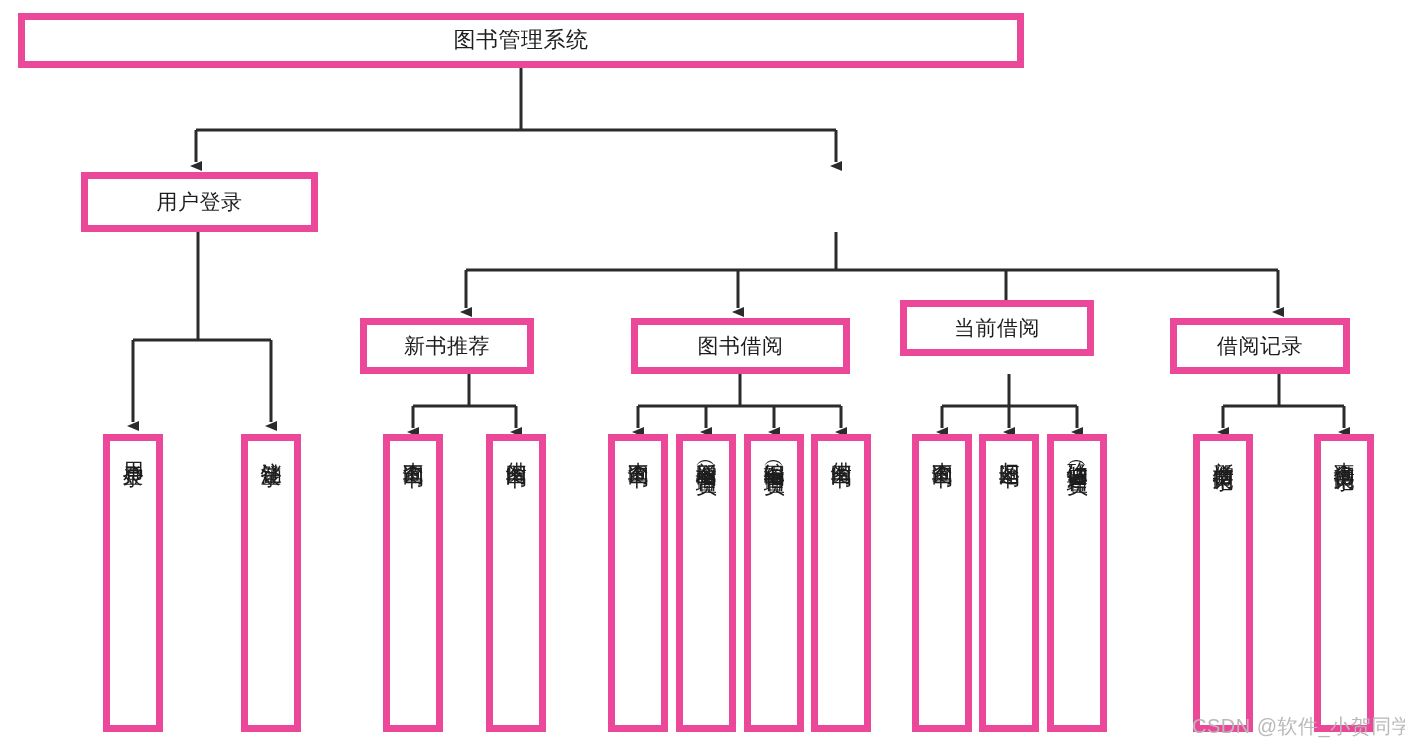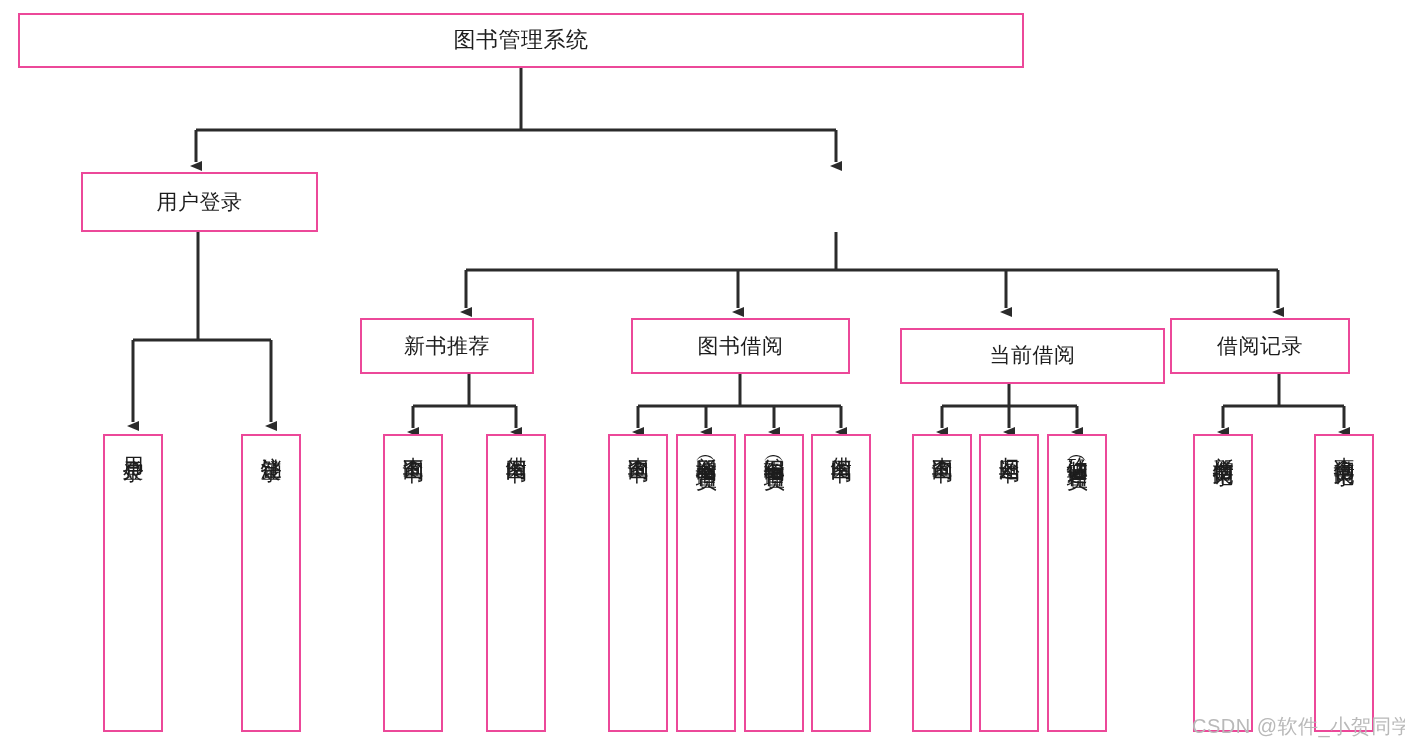--- a/index.html
+++ b/index.html
@@ -23,21 +23,21 @@
     left: 0;
     top: 0;
     width: 1405px;
     height: 747px;
     pointer-events: none;
   }
   .node {
     position: absolute;
     box-sizing: border-box;
     background: #ffffff;
-    border: 2px solid #ec4899;
+    border: 7px solid #ec4899;
     display: flex;
     align-items: center;
     justify-content: center;
     color: #1d1d1d;
   }
   .node .label {
     display: block;
     text-align: center;
     line-height: 1.12;
     letter-spacing: 0.5px;
@@ -135,21 +135,21 @@
   <div class="node horiz" style="left:81px; top:172px; width:237px; height:60px;">
     <span class="label">用户登录</span>
   </div>
 
   <div class="node horiz" style="left:360px; top:318px; width:174px; height:56px;">
     <span class="label">新书推荐</span>
   </div>
   <div class="node horiz" style="left:631px; top:318px; width:219px; height:56px;">
     <span class="label">图书借阅</span>
   </div>
-  <div class="node horiz" style="left:900px; top:328px; width:265px; height:56px;font-family:Liberation Serif, serif;">
+  <div class="node horiz" style="left:900px; top:300px; width:194px; height:56px;">
     <span class="label">当前借阅</span>
   </div>
   <div class="node horiz" style="left:1170px; top:318px; width:180px; height:56px;">
     <span class="label">借阅记录</span>
   </div>
 
   <div class="node vert" style="left:103px; top:434px; width:60px; height:298px;">
     <span class="label">用户登录</span>
   </div>
   <div class="node vert" style="left:241px; top:434px; width:60px; height:298px;">

